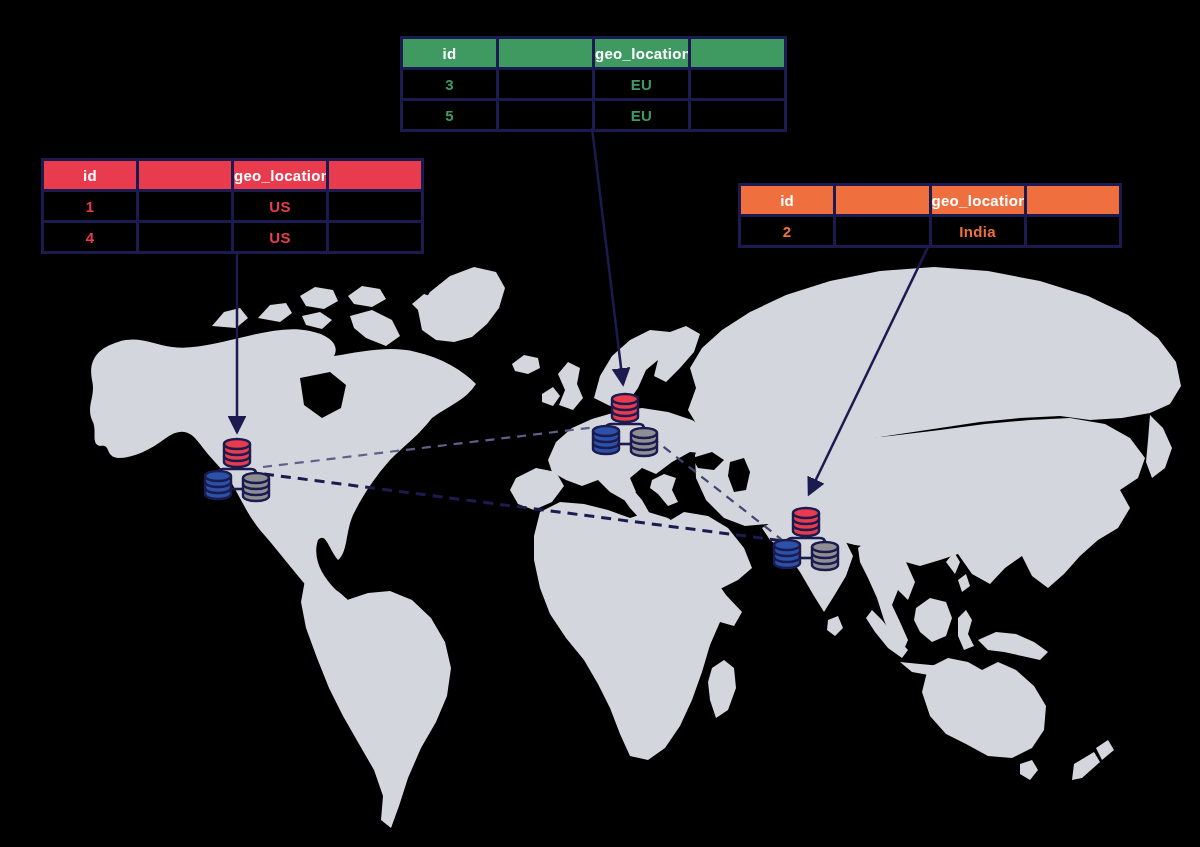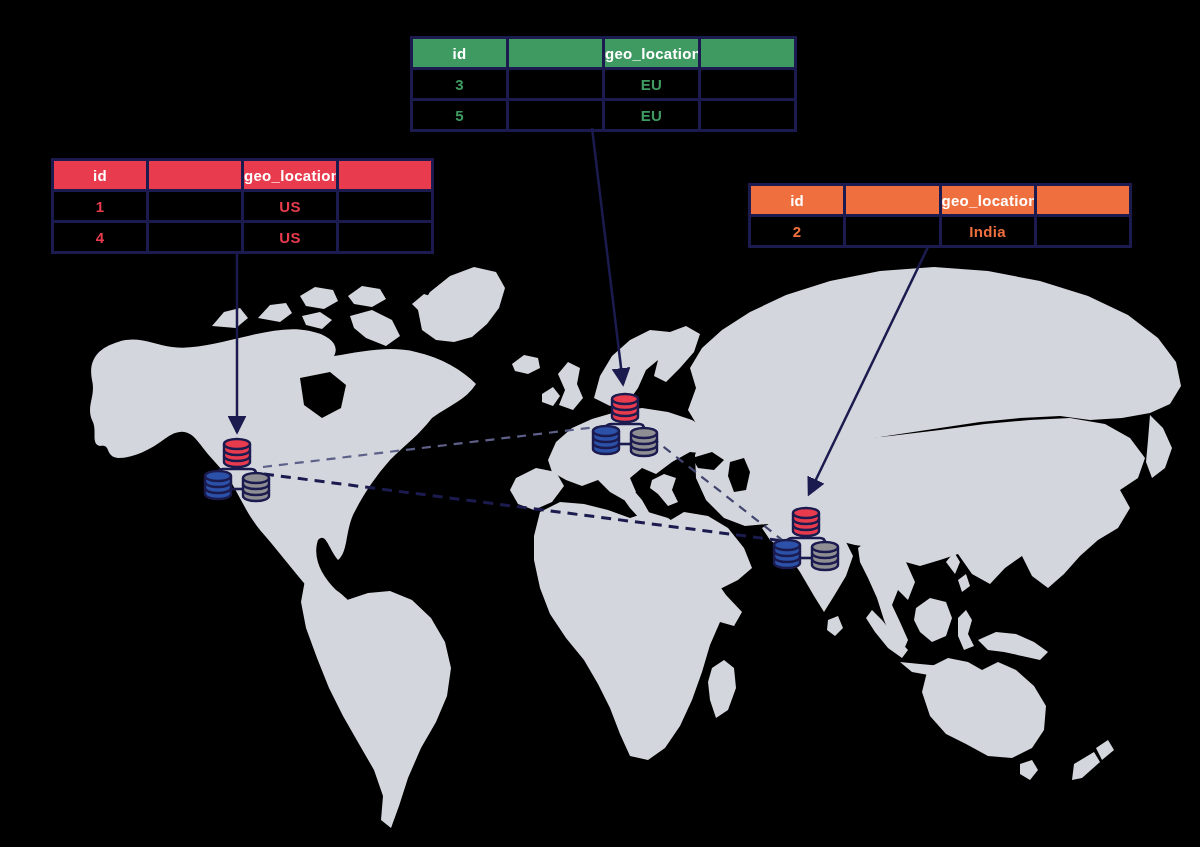--- a/index.html
+++ b/index.html
@@ -17,21 +17,21 @@
   .link-eu-india{stroke:var(--link-mid,#42466f);stroke-width:2.2;stroke-dasharray:9 7;}
   .arrowline{stroke:var(--line,#1b1b4f);stroke-width:2.5;fill:none;}
   .arrowfill{fill:var(--line,#1b1b4f);}
   .cylstroke{stroke:var(--line,#1b1b4f);stroke-width:2.4;}
   .cyl-red{fill:var(--cyl-red,#e83c4e);}
   .cyl-blue{fill:var(--cyl-blue,#2b51a8);}
   .cyl-gray{fill:var(--cyl-gray,#8f8f93);}
   .bracket{fill:none;stroke:var(--line,#1b1b4f);stroke-width:2.6;}
 
   table.dtable{
-    position:absolute;border-collapse:collapse;table-layout:fixed;margin-left:10px;
+    position:absolute;border-collapse:collapse;table-layout:fixed;
   }
   table.dtable td{
     border:3px solid var(--line,#1b1b4f);
     height:28px;padding:0;text-align:center;
     font-weight:bold;font-size:15px;letter-spacing:.3px;
     overflow:hidden;white-space:nowrap;
   }
   table.dtable tr.hdr td{color:#fff;}
   .us-table{left:41px;top:158px;width:383px;}
   .us-table tr.hdr td{background:var(--accent-us,#e83c4e);}

